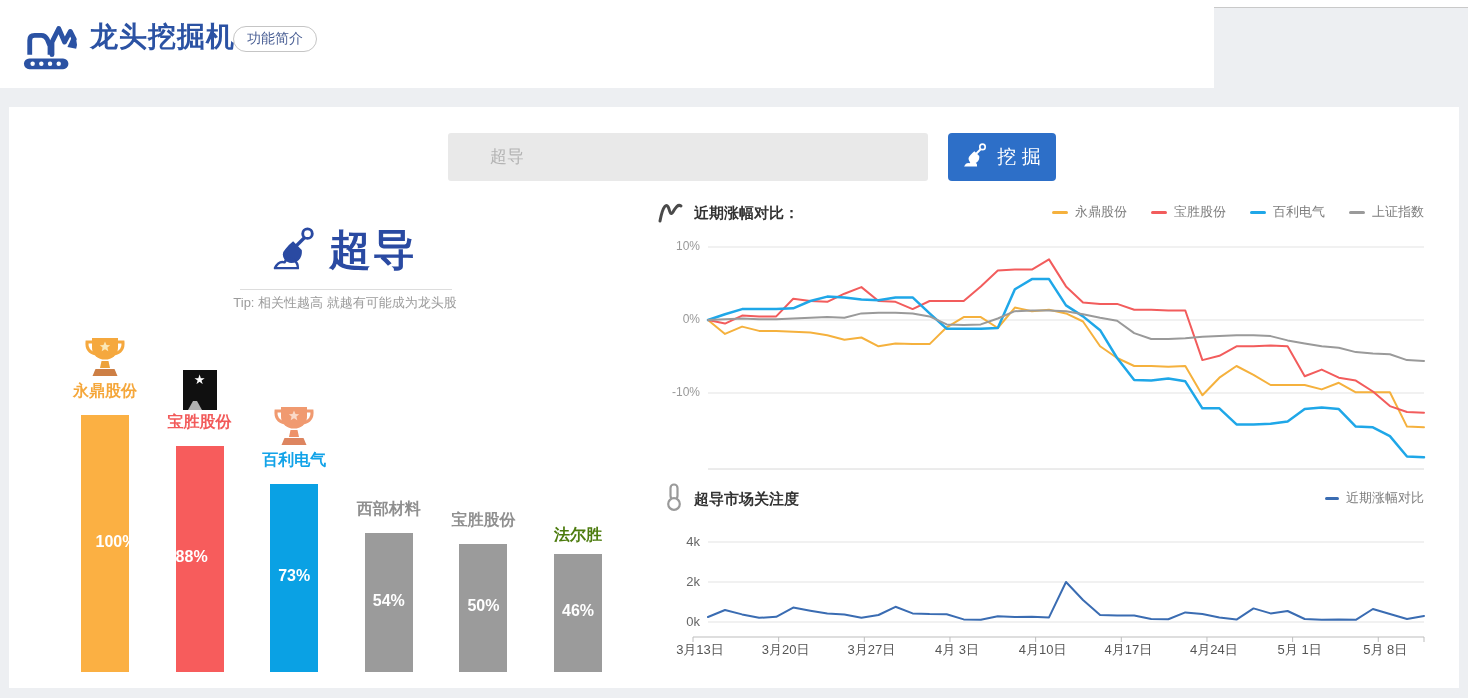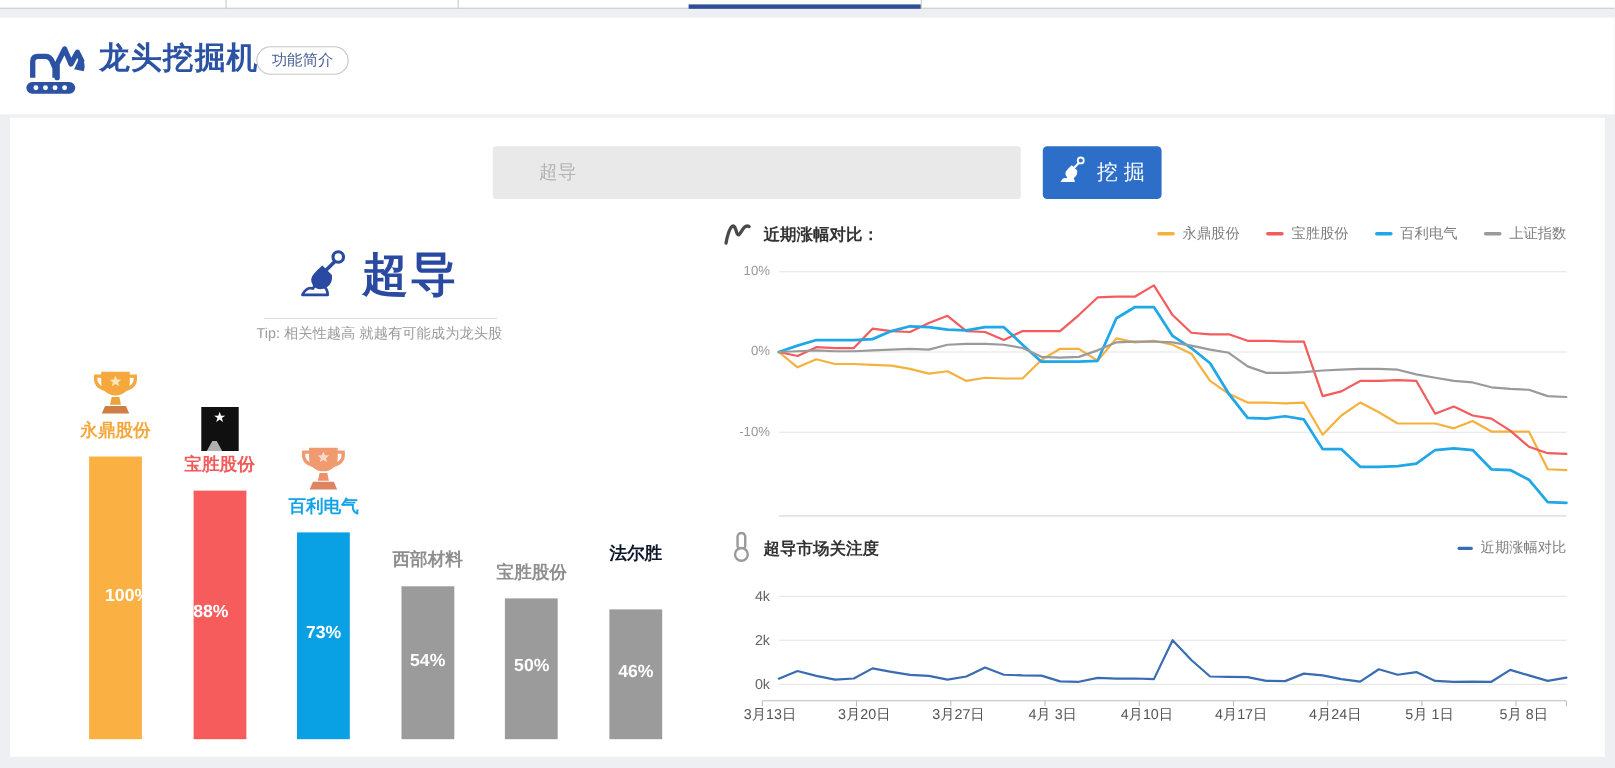--- a/index.html
+++ b/index.html
@@ -7,21 +7,21 @@
   #stage{position:relative;width:1468px;height:698px;overflow:hidden;background:#EDEFF2;}
   .abs{position:absolute;}
 
   
   #tabstrip{left:0;top:0;width:1468px;height:8px;background:#fff;}
   #tabstrip .hairline{position:absolute;left:0;top:7px;width:100%;height:1px;background:#c9c9c9;}
   .tab-sep{position:absolute;top:0;width:1px;height:8px;background:#c9c9c9;}
   #active-tab{position:absolute;top:4px;height:4px;background:#2C4F97;}
 
   
-  #header{left:0;top:16px;width:1468px;height:88px;background:#fff;}
+  #header{left:0;top:0;width:1214px;height:88px;background:#fff;}
   #app-title{position:absolute;left:90px;top:18px;font-size:28px;font-weight:bold;color:#2B52A3;letter-spacing:1px;}
   #badge{position:absolute;left:233px;top:26px;padding:3px 13px;border:1px solid #c5c5c5;border-radius:14px;font-size:14px;color:#4a5f94;background:#fff;cursor:pointer;}
   #subtitle{position:absolute;left:90px;top:56px;font-size:14px;color:#9a9a9a;}
 
   
   #card{left:9px;top:107px;width:1450px;height:581px;background:#fff;}
 
   
   #search-input{left:448px;top:133px;width:480px;height:48px;background:#E9E9E9;border:none;outline:none;border-radius:3px;padding:0 16px 0 42px;font-size:17px;color:#333;}
   #search-input::placeholder{color:#b3b3b3;}
@@ -146,21 +146,21 @@
         </svg></div>
       <div class="bar-name" style="left:234.2px;top:450.39px;color:#12A3E8">百利电气</div>
       <div class="bar" style="left:270.2px;top:484.39px;width:48px;height:187.60999999999999px;background:#0AA1E4"></div>
       <div class="bar-value" style="left:270.2px;top:567.1949999999999px;width:48px">73%</div>
       <div class="bar-name" style="left:328.79999999999995px;top:499.22px;color:#8F8F8F">西部材料</div>
       <div class="bar" style="left:364.79999999999995px;top:533.22px;width:48px;height:138.78px;background:#9B9B9B"></div>
       <div class="bar-value" style="left:364.79999999999995px;top:591.61px;width:48px">54%</div>
       <div class="bar-name" style="left:423.4px;top:509.5px;color:#8F8F8F">宝胜股份</div>
       <div class="bar" style="left:459.4px;top:543.5px;width:48px;height:128.5px;background:#9B9B9B"></div>
       <div class="bar-value" style="left:459.4px;top:596.75px;width:48px">50%</div>
-      <div class="bar-name" style="left:518px;top:493px;color:#0f172a">法尔胜</div>
+      <div class="bar-name" style="left:518px;top:525px;color:#4d7c0f">法尔胜</div>
       <div class="bar" style="left:554px;top:553.78px;width:48px;height:118.22px;background:#9B9B9B"></div>
       <div class="bar-value" style="left:554px;top:601.89px;width:48px">46%</div>
     </div>
 
   <span class="abs" style="left:656px;top:197px">
     <svg width="28" height="28" viewBox="0 0 28 28">
       <path d="M4 24 C7 8 11 5 13 12 C14 16 15 18 17 15 C20 10 22 7 25 9" fill="none" stroke="#4a4a4a" stroke-width="3" stroke-linecap="round"></path>
     </svg>
   </span>
   <div class="chart-title" style="left:694px;top:204px">近期涨幅对比：</div>

